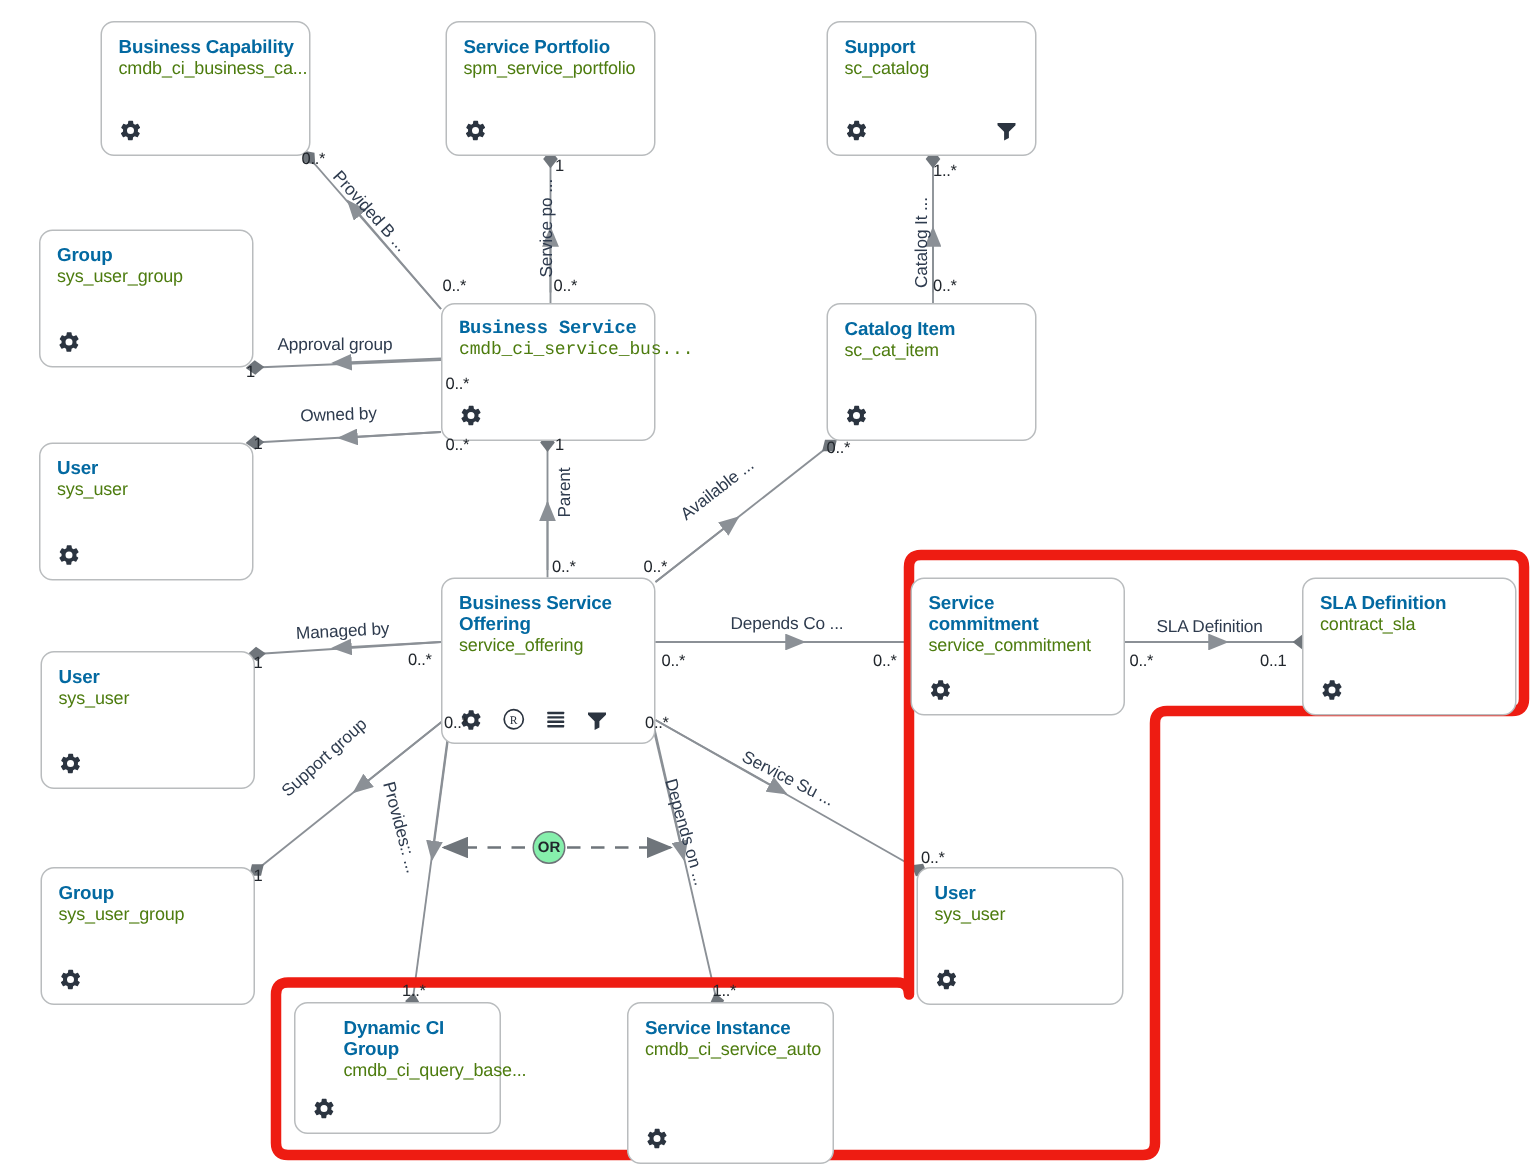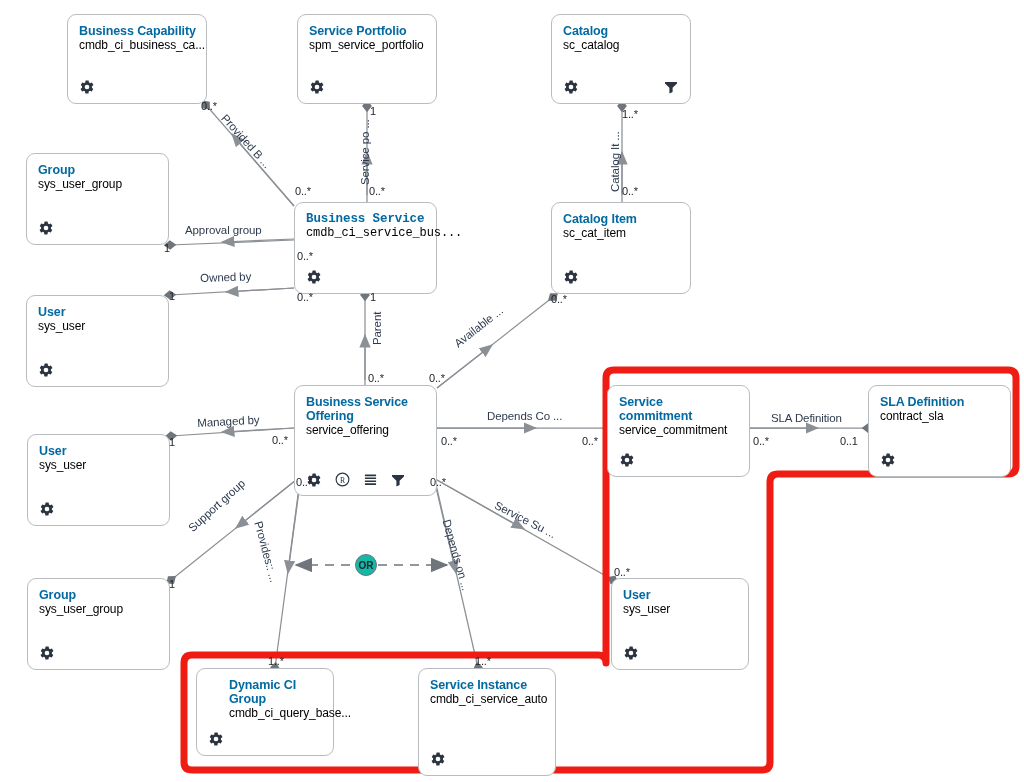--- a/index.html
+++ b/index.html
@@ -41,21 +41,21 @@
   .entity .ent-title{
     font-size:12.5px;
     font-weight:bold;
     color:#0369a1;
     line-height:14px;
     letter-spacing:-0.1px;
     white-space:pre-line;
   }
   .entity .ent-table{
     font-size:12px;
-    color:#000000;
+    color:#4d7c0f;
     line-height:14px;
     letter-spacing:-0.1px;
     margin-top:0px;
   }
   .entity .ent-icons{
     position:absolute;
     left:11px;
     bottom:8px;
     display:flex;
     align-items:center;
@@ -83,21 +83,21 @@
     font-size:11px;
     color:#21262c;
     white-space:nowrap;
     letter-spacing:-0.2px;
   }
   .or-node{
     position:absolute;
     width:22px;height:22px;
     border:1.6px solid #6e7378;
     border-radius:50%;
-    background:#14b8a6;
+    background:#86efac;
     display:flex;align-items:center;justify-content:center;
     font-size:10px;
     font-weight:bold;
     color:#21262c;
     box-sizing:border-box;
   }
 </style>
 </head>
 <body>
 
@@ -205,21 +205,21 @@
     <div class="ent-icons">
       <span class="ico">
           <svg width="16" height="16" viewBox="0 0 24 24" fill="currentColor">
             <path d="M19.4 13c.04-.33.06-.66.06-1s-.02-.67-.06-1l2-1.6a.5.5 0 0 0 .11-.63l-1.9-3.3a.5.5 0 0 0-.6-.22l-2.36.95a7.3 7.3 0 0 0-1.73-1l-.36-2.5a.5.5 0 0 0-.5-.42h-3.8a.5.5 0 0 0-.5.42l-.36 2.5c-.63.26-1.2.6-1.73 1l-2.36-.95a.5.5 0 0 0-.6.22l-1.9 3.3a.5.5 0 0 0 .11.63L4.6 11c-.04.33-.06.66-.06 1s.02.67.06 1l-2 1.6a.5.5 0 0 0-.11.63l1.9 3.3c.13.22.39.3.6.22l2.36-.95c.53.4 1.1.74 1.73 1l.36 2.5c.04.24.25.42.5.42h3.8c.25 0 .46-.18.5-.42l.36-2.5c.63-.26 1.2-.6 1.73-1l2.36.95c.21.08.47 0 .6-.22l1.9-3.3a.5.5 0 0 0-.11-.63l-2-1.6zM12 15.5A3.5 3.5 0 1 1 12 8.5a3.5 3.5 0 0 1 0 7z"></path>
           </svg>
         </span>
     </div>
   </div>
 
   <div class="entity" style="left:551px;top:14px;width:140px;height:90px;">
-    <div class="ent-title">Catalog</div>
+    <div class="ent-title">Support</div>
     <div class="ent-table">sc_catalog</div>
     <div class="ent-icons" style="left:11px;right:11px;justify-content:space-between;">
       <span class="ico">
           <svg width="16" height="16" viewBox="0 0 24 24" fill="currentColor">
             <path d="M19.4 13c.04-.33.06-.66.06-1s-.02-.67-.06-1l2-1.6a.5.5 0 0 0 .11-.63l-1.9-3.3a.5.5 0 0 0-.6-.22l-2.36.95a7.3 7.3 0 0 0-1.73-1l-.36-2.5a.5.5 0 0 0-.5-.42h-3.8a.5.5 0 0 0-.5.42l-.36 2.5c-.63.26-1.2.6-1.73 1l-2.36-.95a.5.5 0 0 0-.6.22l-1.9 3.3a.5.5 0 0 0 .11.63L4.6 11c-.04.33-.06.66-.06 1s.02.67.06 1l-2 1.6a.5.5 0 0 0-.11.63l1.9 3.3c.13.22.39.3.6.22l2.36-.95c.53.4 1.1.74 1.73 1l.36 2.5c.04.24.25.42.5.42h3.8c.25 0 .46-.18.5-.42l.36-2.5c.63-.26 1.2-.6 1.73-1l2.36.95c.21.08.47 0 .6-.22l1.9-3.3a.5.5 0 0 0-.11-.63l-2-1.6zM12 15.5A3.5 3.5 0 1 1 12 8.5a3.5 3.5 0 0 1 0 7z"></path>
           </svg>
         </span>
       <span class="ico">
           <svg width="16" height="16" viewBox="0 0 24 24" fill="currentColor">
             <path d="M3 4.5h18v2.2l-6.6 6.6v6.2l-4.8 2.4v-8.6L3 6.7z"></path>

